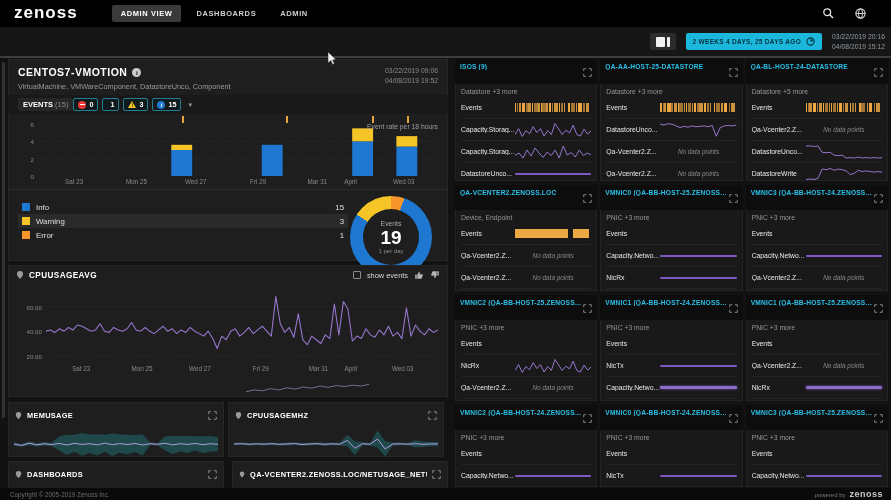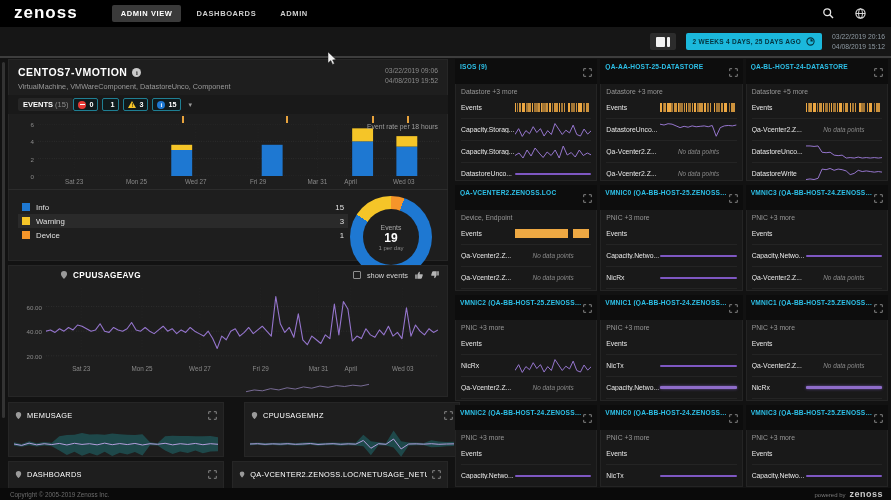--- a/index.html
+++ b/index.html
@@ -69,40 +69,40 @@
   .gb-caret { color:#1bb8dc; font-size:7px; }
   .legend { margin-top:5px; width:330px; }
   .leg-row { display:flex; align-items:center; height:14px; padding:0 4px; cursor:pointer; }
   .leg-row.hl { background:#2a2a2a; }
   .leg-sw { width:8px; height:8px; margin-right:6px; }
   .leg-lb { font-size:7.8px; color:#e0e0e0; }
   .leg-vl { margin-left:auto; font-size:7.8px; color:#e0e0e0; }
   .donut { position:absolute; right:16px; top:6px; width:82px; height:82px; border-radius:50%; }
   .donut-hole { position:absolute; left:13px; top:13px; width:56px; height:56px; border-radius:50%; background:#1e1e1e; display:flex; flex-direction:column; align-items:center; justify-content:center; }
   .dn-lb { font-size:6.8px; color:#aaa; }
-  .dn-vl { font-size:12px; font-weight:bold; color:#fff; line-height:1; margin:1px 0; }
+  .dn-vl { font-size:19px; font-weight:bold; color:#fff; line-height:1; margin:1px 0; }
   .dn-sub { font-size:6px; color:#8a8a8a; }
 
   
   .cpu-tile { left:8px; top:207px; width:440px; height:132px; }
-  .ct-head { display:flex; align-items:center; padding:5px 8px 2px; gap:5px;margin-left:44px; }
+  .ct-head { display:flex; align-items:center; padding:5px 8px 2px; gap:5px; }
   .ct-title { font-size:8.2px; font-weight:bold; letter-spacing:.4px; color:#fff; }
   .ct-right { margin-left:auto; display:flex; align-items:center; gap:6px; }
   .cbx { width:8px; height:8px; border:1px solid #8d8d8d; border-radius:1px; cursor:pointer; }
   .cbx-lb { font-size:7.4px; color:#d5d5d5; }
   .lchart-wrap { position:relative; margin:6px 10px 0 38px; height:74px; }
   .lchart-wrap svg { position:absolute; inset:0; width:100%; height:100%; }
   .lxlabs { position:relative; height:10px; margin:2px 10px 0 38px; }
   .mini-spark { position:absolute; left:54%; width:28%; top:114px; height:10px; opacity:.75; }
   .mini-spark svg { width:100%; height:100%; }
 
   
   .sm-tile { height:55px; }
   .sm-head { display:flex; align-items:center; gap:5px; padding:4px 7px 2px; }
-  .sm-title { font-size:7.4px; font-weight:normal; letter-spacing:.3px; color:#fff; white-space:nowrap; overflow:hidden; }
+  .sm-title { font-size:7.4px; font-weight:bold; letter-spacing:.3px; color:#fff; white-space:nowrap; overflow:hidden; }
   .sm-exp { margin-left:auto; }
   .sm-chart { position:relative; height:34px; margin:1px 6px 0; }
   .sm-chart svg { position:absolute; inset:0; width:100%; height:100%; }
 
   
   .cards-grid { position:absolute; left:455px; right:3px; top:1px; bottom:1px; display:grid; grid-template-columns:repeat(3,1fr); grid-template-rows:122px 106px 106px 1fr; column-gap:3px; row-gap:4px; overflow:hidden; }
   .card { background:#191919; box-shadow:0 0 0 1px #242424 inset; overflow:hidden; }
   .card-head { background:#0d0d0d; display:flex; align-items:flex-start; padding:4px 5px 3px; }
   .card-title { font-size:6.6px; font-weight:bold; letter-spacing:.2px; color:#2dc0e8; white-space:nowrap; overflow:hidden; text-overflow:ellipsis; cursor:pointer; flex:1; }
   .card-sub { font-size:6.8px; color:#979797; padding:4px 6px 1px; }
@@ -269,21 +269,21 @@
               <span class="leg-lb">Info</span>
               <span class="leg-vl">15</span>
             </div>
             <div class="leg-row hl">
               <span class="leg-sw" style="background: rgb(245, 197, 40);"></span>
               <span class="leg-lb">Warning</span>
               <span class="leg-vl">3</span>
             </div>
             <div class="leg-row">
               <span class="leg-sw" style="background: rgb(245, 149, 42);"></span>
-              <span class="leg-lb">Device</span>
+              <span class="leg-lb">Error</span>
               <span class="leg-vl">1</span>
             </div>
           </div>
         <div class="donut" style="background: conic-gradient(rgb(245, 149, 42) 0deg, rgb(245, 149, 42) 18.9474deg, rgb(30, 120, 210) 18.9474deg, rgb(30, 120, 210) 303.158deg, rgb(245, 197, 40) 303.158deg, rgb(245, 197, 40) 360deg);">
           <div class="donut-hole">
             <span class="dn-lb">Events</span>
             <span class="dn-vl">19</span>
             <span class="dn-sub">1 per day</span>
           </div>
         </div>
@@ -350,21 +350,21 @@
             </svg></span>
       </div>
       <div class="sm-chart">
           <svg viewBox="0 0 100 30" preserveAspectRatio="none">
             <path d="M0 13.500000000000004 L3.7037037037037033 15 L7.4074074074074066 12.5 L11.11111111111111 14.374999999999998 L14.814814814814813 13.125 L18.51851851851852 14 L22.22222222222222 8.25 L25.925925925925924 7.1249999999999964 L29.629629629629626 6.875 L33.33333333333333 5.375 L37.03703703703704 6.625 L40.74074074074074 6.375 L44.44444444444444 6.75 L48.148148148148145 5.625 L51.85185185185185 6.5 L55.55555555555556 6.75 L59.25925925925925 7 L62.96296296296296 6.5 L66.66666666666666 13.500000000000004 L70.37037037037037 14.25 L74.07407407407408 8.125 L77.77777777777779 7.6250000000000036 L81.48148148148148 7.8750000000000036 L85.18518518518519 7.8750000000000036 L88.88888888888889 8.25 L92.5925925925926 8.125 L96.29629629629629 7.8750000000000036 L100 8.999999999999996 L100 21.5 L96.29629629629629 21.625 L92.5925925925926 23.125 L88.88888888888889 20.75 L85.18518518518519 22.875 L81.48148148148148 21.625 L77.77777777777779 23.875 L74.07407407407408 20.625 L70.37037037037037 16.25 L66.66666666666666 16 L62.96296296296296 25.25 L59.25925925925925 22 L55.55555555555556 24.25 L51.85185185185185 22.75 L48.148148148148145 25.625 L44.44444444444444 21.75 L40.74074074074074 25.125 L37.03703703703704 22.875 L33.33333333333333 25.375 L29.629629629629626 21.875 L25.925925925925924 24.625 L22.22222222222222 20.75 L18.51851851851852 17 L14.814814814814813 16.375 L11.11111111111111 17.125 L7.4074074074074066 16 L3.7037037037037033 17.5 L0 16.5 Z" fill="#1f6b70" fill-opacity="0.55"></path>
             <polyline points="0,15 3.7037037037037033,16.25 7.4074074074074066,14.25 11.11111111111111,15.749999999999998 14.814814814814813,14.75 18.51851851851852,15.5 22.22222222222222,14.499999999999998 25.925925925925924,15.874999999999998 29.629629629629626,14.374999999999998 33.33333333333333,15.375 37.03703703703704,14.75 40.74074074074074,15.749999999999998 44.44444444444444,14.25 48.148148148148145,15.625 51.85185185185185,14.624999999999998 55.55555555555556,15.5 59.25925925925925,14.499999999999998 62.96296296296296,15.874999999999998 66.66666666666666,14.75 70.37037037037037,15.25 74.07407407407408,14.374999999999998 77.77777777777779,15.749999999999998 81.48148148148148,14.75 85.18518518518519,15.375 88.88888888888889,14.499999999999998 92.5925925925926,15.625 96.29629629629629,14.75 100,15.25" fill="none" stroke="#b39ddb" stroke-width="1" vector-effect="non-scaling-stroke"></polyline>
           </svg>
         </div>
     </div>
 
-    <div class="tile tile-border sm-tile" style="left:244px;top:344px;width:216px">
+    <div class="tile tile-border sm-tile" style="left:228px;top:344px;width:216px">
       <div class="sm-head">
         <svg width="7" height="9" viewBox="0 0 12 14">
             <path d="M6 1a4.6 4.6 0 0 0-4.6 4.6C1.4 9 6 13 6 13s4.6-4 4.6-7.4A4.6 4.6 0 0 0 6 1z" fill="#9a9a9a"></path>
           </svg>
         <span class="sm-title">CPUUSAGEMHZ</span>
         <span class="sm-exp expand-slot"><svg width="9" height="9" viewBox="0 0 13 13">
               <path d="M1 4.5V1h3.5 M8.5 1H12v3.5 M12 8.5V12H8.5 M4.5 12H1V8.5" fill="none" stroke="#9a9a9a" stroke-width="1.2"></path>
             </svg></span>
       </div>
       <div class="sm-chart">

